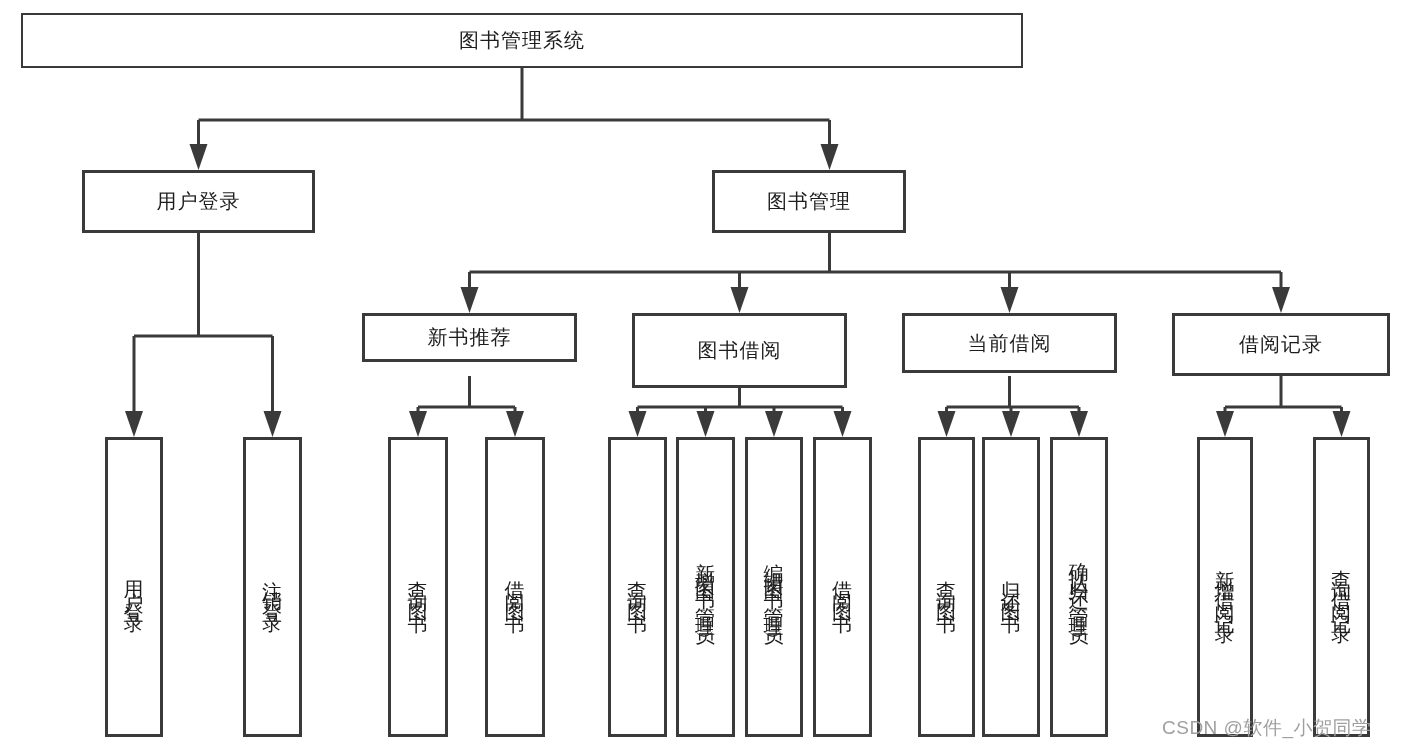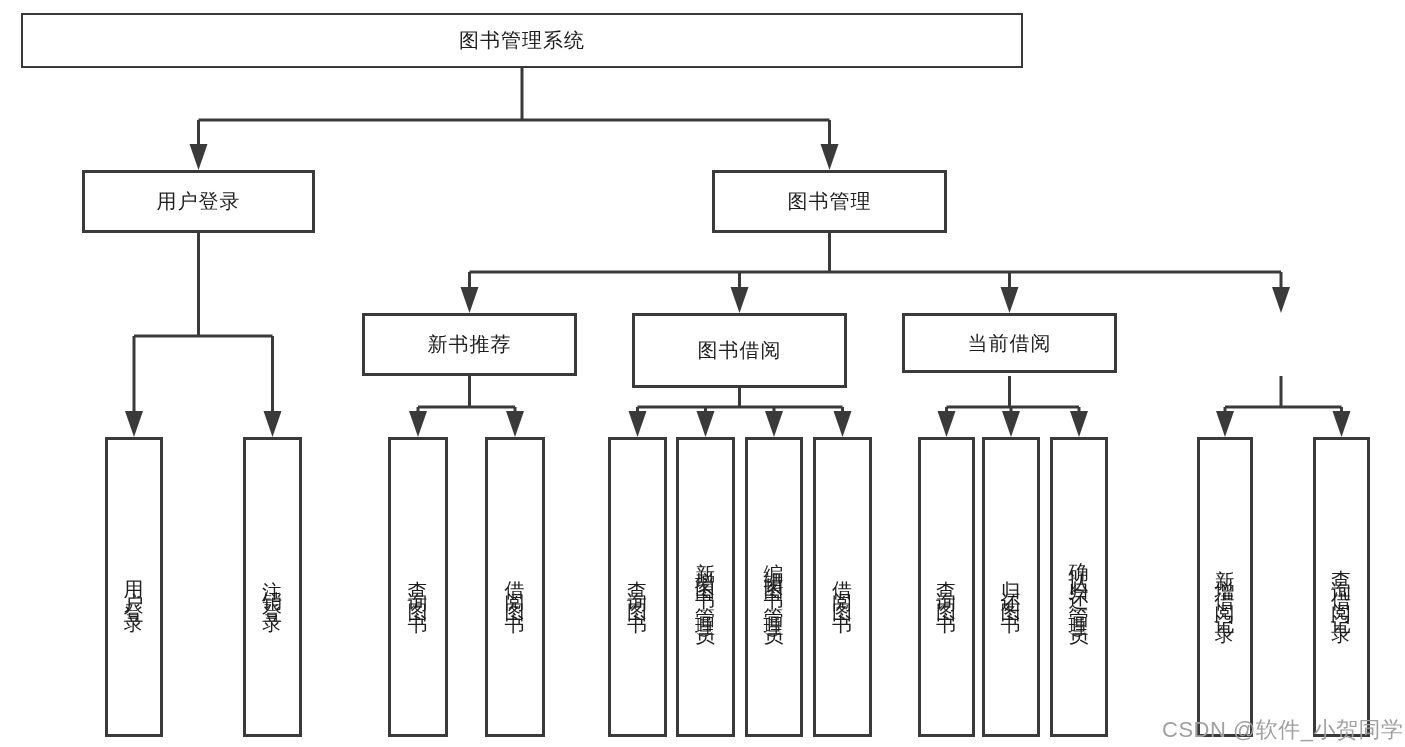--- a/index.html
+++ b/index.html
@@ -28,23 +28,23 @@
   }
   .node .lbl{
     font-size:20px;
     letter-spacing:1px;
     white-space:nowrap;
   }
   
   .n-root{left:21px;top:13px;width:1002px;height:55px;border-width:2px;}
   
   .n-l1a{left:82px; top:170px;width:233px;height:63px;}
-  .n-l1b{left:712px;top:170px;width:235px;height:63px;}
+  .n-l1b{left:712px;top:170px;width:194px;height:63px;}
   
-  .n-l2a{left:362px; top:313px;width:215px;height:63px;}
+  .n-l2a{left:362px; top:313px;width:215px;height:49px;}
   .n-l2b{left:632px; top:313px;width:215px;height:75px;}
   .n-l2c{left:902px; top:313px;width:215px;height:60px;}
   .n-l2d{left:1172px;top:313px;width:218px;height:63px;}
   
   .leaf{top:437px;height:300px;}
   .leaf .vlbl{
     writing-mode:vertical-rl;
     font-size:20px;
     letter-spacing:11px;
     line-height:1;
@@ -61,21 +61,21 @@
   .n-t9 {left:918px; width:57px;}
   .n-t10{left:982px; width:58px;}
   .n-t11{left:1050px;width:58px;}
   .n-t12{left:1197px;width:56px;}
   .n-t13{left:1313px;width:57px;}
   
   .n-t6 .vlbl,.n-t7 .vlbl,.n-t11 .vlbl{letter-spacing:9px;}
   .watermark{
     position:absolute;
     left:1162px;top:715px;
-    font-size:22px;
+    font-size:19px;
     color:var(--wm);
     z-index:2;
     white-space:nowrap;
     letter-spacing:0.5px;
   }
 </style>
 </head>
 <body>
 
 <div class="canvas">
@@ -136,20 +136,23 @@
 
   <div class="node n-l2a">
     <span class="lbl">新书推荐</span>
   </div>
   <div class="node n-l2b">
     <span class="lbl">图书借阅</span>
   </div>
   <div class="node n-l2c">
     <span class="lbl">当前借阅</span>
   </div>
+  <div class="node n-l2d">
+    <span class="lbl">借阅记录</span>
+  </div>
 
   <div class="node leaf n-t1">
     <span class="vlbl">用户登录</span>
   </div>
   <div class="node leaf n-t2">
     <span class="vlbl">注销登录</span>
   </div>
 
   <div class="node leaf n-t3">
     <span class="vlbl">查询图书</span>

